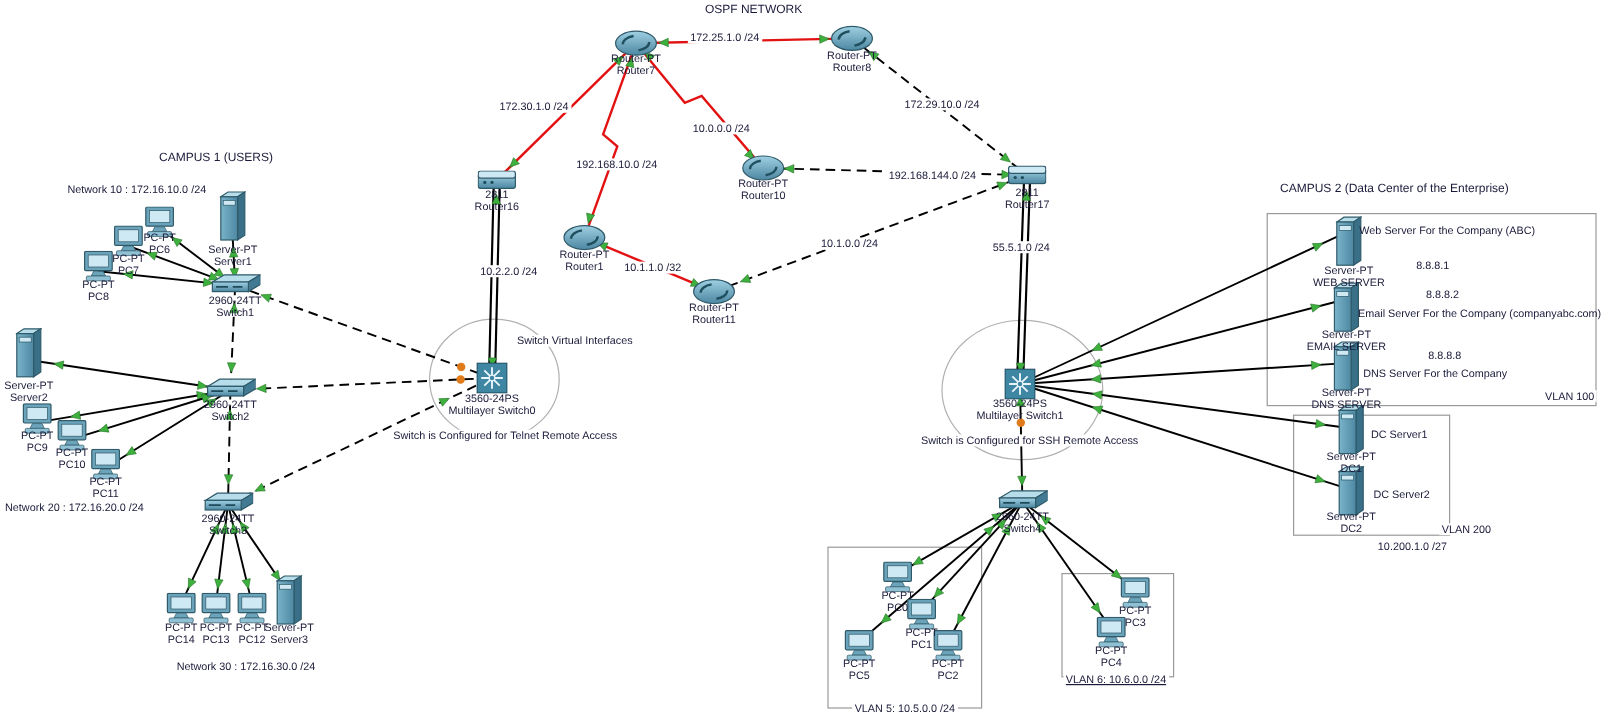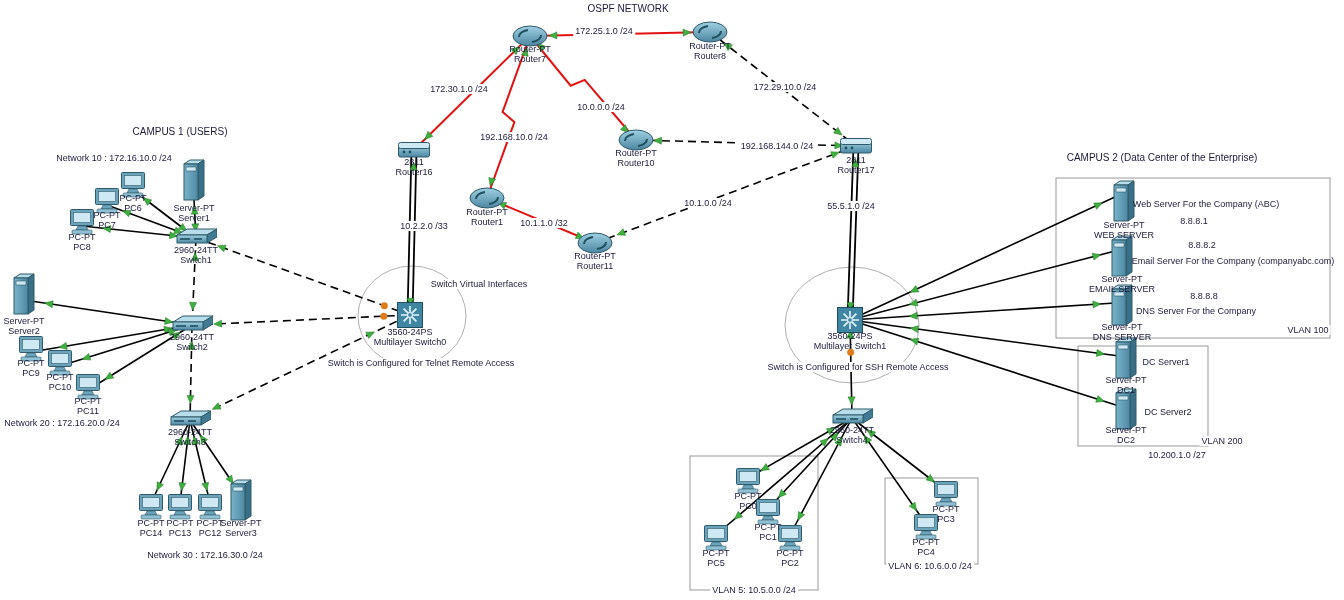--- a/index.html
+++ b/index.html
@@ -150,51 +150,51 @@
       <polygon points="188.0382759716032,436.2823094356934 190.55621134988044,444.6435295279299 183.60647047207013,443.8062113498804" fill="#3db03d" stroke="#257025" stroke-width="0.5"></polygon>
       <polygon points="181.4617240283968,490.8676905643066 178.94378865011956,482.5064704720701 185.89352952792987,483.34378865011956" fill="#3db03d" stroke="#257025" stroke-width="0.5"></polygon>
       <line x1="190" y1="420" x2="210" y2="503" stroke="#000000" stroke-width="1.6"></line>
       <polygon points="193.9458351420144,436.37521583935984 199.2225159033756,443.3327039020647 192.41729609793532,444.9725159033756" fill="#3db03d" stroke="#257025" stroke-width="0.5"></polygon>
       <polygon points="207.0541648579856,490.77478416064014 201.7774840966244,483.8172960979353 208.58270390206468,482.17748409662437" fill="#3db03d" stroke="#257025" stroke-width="0.5"></polygon>
       <line x1="190" y1="420" x2="241" y2="495" stroke="#000000" stroke-width="1.6"></line>
       <polygon points="200.21960490366723,435.0288307406871 207.61232783216883,439.6761576823179 201.82384231768214,443.61232783216883" fill="#3db03d" stroke="#257025" stroke-width="0.5"></polygon>
       <polygon points="233.33039509633278,483.7211692593129 225.93767216783118,479.0738423176821 231.72615768231788,475.13767216783117" fill="#3db03d" stroke="#257025" stroke-width="0.5"></polygon>
     </svg>
 <div class="lbl iplbl" style="left: 604px; top: 31px;">172.25.1.0 /24</div>
-    <div class="lbl iplbl" style="left: 459px; top: 89px;">172.30.1.0 /24</div>
+    <div class="lbl iplbl" style="left: 445px; top: 89px;">172.30.1.0 /24</div>
     <div class="lbl iplbl" style="left: 514px; top: 137px;">192.168.10.0 /24</div>
     <div class="lbl iplbl" style="left: 601px; top: 107px;">10.0.0.0 /24</div>
     <div class="lbl iplbl" style="left: 544px; top: 223px;">10.1.1.0 /32</div>
     <div class="lbl iplbl" style="left: 785px; top: 87px;">172.29.10.0 /24</div>
     <div class="lbl iplbl" style="left: 737px; top: 146px; margin-left: 40px;">192.168.144.0 /24</div>
     <div class="lbl iplbl" style="left: 708px; top: 203px;">10.1.0.0 /24</div>
-    <div class="lbl iplbl" style="left: 424px; top: 226px;">10.2.2.0 /33</div>
+    <div class="lbl iplbl" style="left: 424px; top: 226px;">10.2.2.0 /24</div>
     <div class="lbl iplbl" style="left: 851px; top: 206px;">55.5.1.0 /24</div>
     <div class="lbl hdr" style="left: 628px; top: 9px;">OSPF NETWORK</div>
     <div class="lbl hdr" style="left: 180px; top: 132px;">CAMPUS 1 (USERS)</div>
     <div class="lbl hdr" style="left: 1162px; top: 158px;">CAMPUS 2 (Data Center of the Enterprise)</div>
     <div class="lbl" style="left: 114px; top: 158px;">Network 10 : 172.16.10.0 /24</div>
     <div class="lbl" style="left: 62px; top: 423px;">Network 20 : 172.16.20.0 /24</div>
     <div class="lbl" style="left: 205px; top: 555px;">Network 30 : 172.16.30.0 /24</div>
     <div class="lbl iplbl" style="left: 479px; top: 284px;">Switch Virtual Interfaces</div>
     <div class="lbl iplbl" style="left: 421px; top: 363px;">Switch is Configured for Telnet Remote Access</div>
     <div class="lbl iplbl" style="left: 858px; top: 367px;">Switch is Configured for SSH Remote Access</div>
     <div class="lbl" style="left: 1194px; top: 189px; margin-top: 32px;">8.8.8.1</div>
-    <div class="lbl" style="left: 1206px; top: 204px;">Web Server For the Company (ABC)</div>
+    <div class="lbl" style="left: 1206px; top: 192px;">Web Server For the Company (ABC)</div>
     <div class="lbl" style="left: 1202px; top: 245px;">8.8.8.2</div>
     <div class="lbl" style="left: 1233px; top: 261px;">Email Server For the Company (companyabc.com)</div>
     <div class="lbl" style="left: 1204px; top: 296px;">8.8.8.8</div>
     <div class="lbl" style="left: 1196px; top: 311px;">DNS Server For the Company</div>
     <div class="lbl iplbl" style="left: 1308px; top: 330px;">VLAN 100</div>
     <div class="lbl" style="left: 1166px; top: 362px;">DC Server1</div>
     <div class="lbl" style="left: 1168px; top: 412px;">DC Server2</div>
     <div class="lbl iplbl" style="left: 1186px; top: 441px; margin-left: 36px;">VLAN 200</div>
     <div class="lbl" style="left: 1177px; top: 455px;">10.200.1.0 /27</div>
     <div class="lbl iplbl" style="left: 754px; top: 590px;">VLAN 5: 10.5.0.0 /24</div>
-    <div class="lbl iplbl" style="left: 930px; top: 566px;">VLAN 6: 10.6.0.0 /24</div>
+    <div class="lbl iplbl" style="left: 930px; top: 566px; text-decoration: underline;">VLAN 6: 10.6.0.0 /24</div>
     <div class="device" style="left: 512px; top: 25px;"><svg width="36" height="22">
         <ellipse cx="18" cy="11" rx="17" ry="10" fill="url(#gBody)" stroke="#2f5a69"></ellipse>
     <path d="M7 12 a12 7 0 0 1 9 -7 M29 10 a12 7 0 0 1 -9 7" stroke="#20505f" stroke-width="2" fill="none"></path>
       </svg></div>
     <div class="dlbl" style="left: 530px; top: 44px;">Router-PT
 Router7</div>
     <div class="device" style="left: 692px; top: 21px;"><svg width="36" height="22">
         <ellipse cx="18" cy="11" rx="17" ry="10" fill="url(#gBody)" stroke="#2f5a69"></ellipse>
     <path d="M7 12 a12 7 0 0 1 9 -7 M29 10 a12 7 0 0 1 -9 7" stroke="#20505f" stroke-width="2" fill="none"></path>
       </svg></div>

